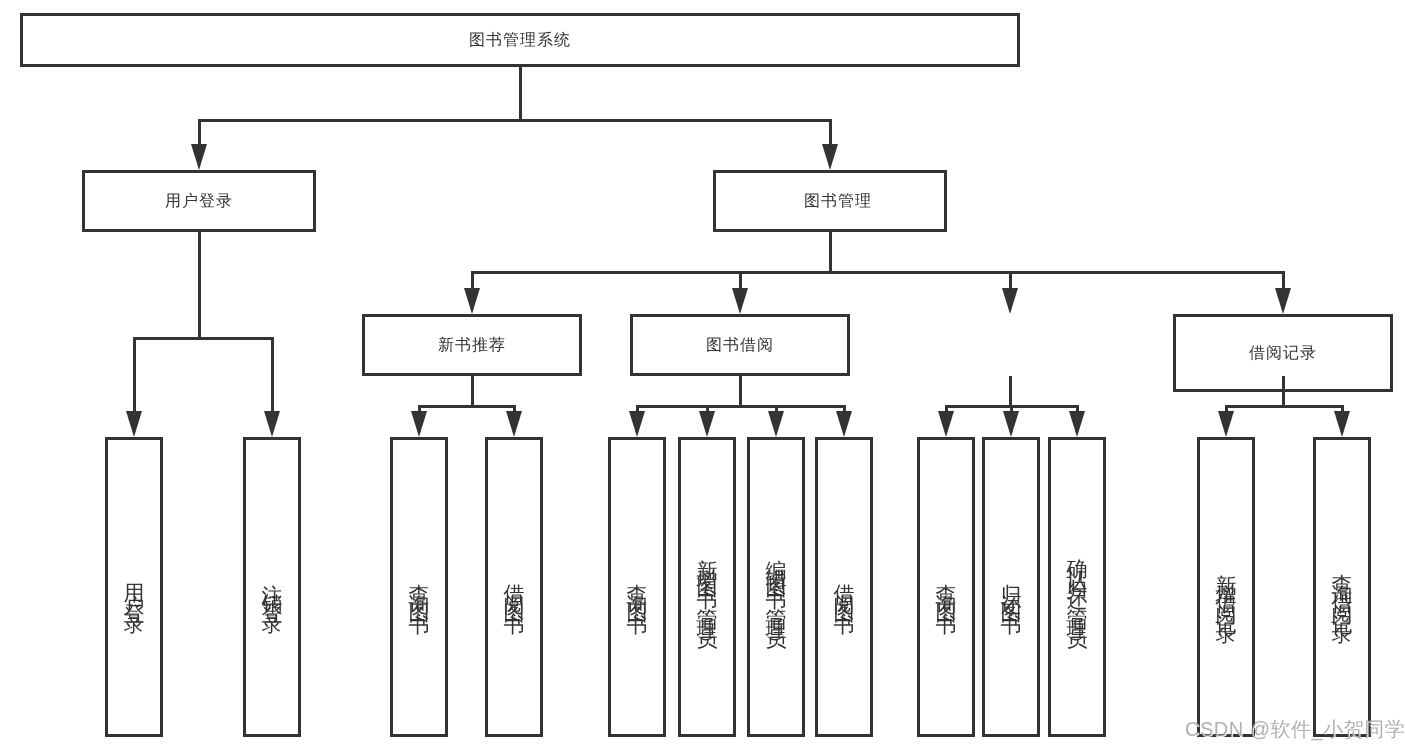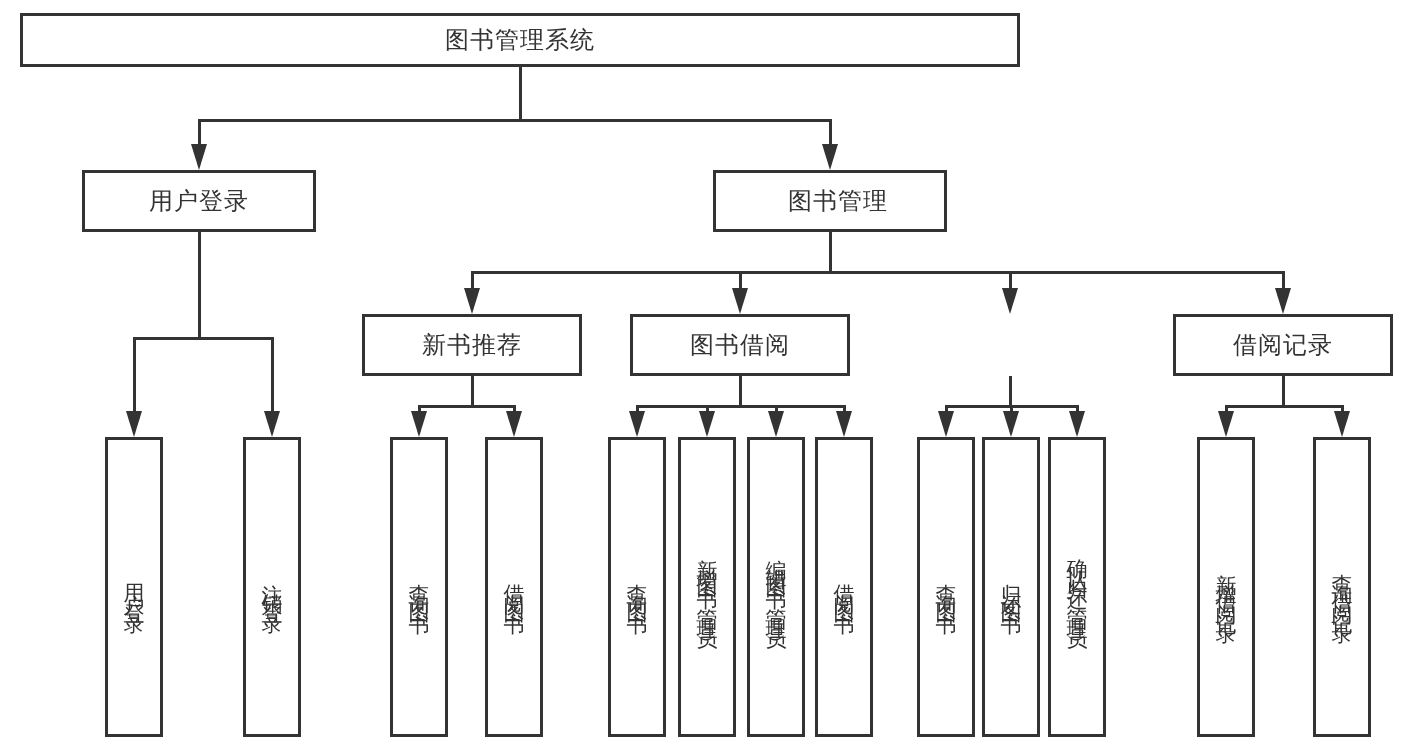--- a/index.html
+++ b/index.html
@@ -16,21 +16,21 @@
 
   
   .node {
     position: absolute;
     border: 3px solid #333333;
     background: #ffffff;
     color: #333333;
     display: flex;
     align-items: center;
     justify-content: center;
-    font-size: 24px;
+    font-size: 16px;
     letter-spacing: 1px;
     white-space: nowrap;
   }
   .leaf {
     top: 437px;
     width: 58px;
     height: 300px;
     writing-mode: vertical-rl;
     text-orientation: mixed;
     font-size: 21px;
@@ -91,21 +91,21 @@
   <div class="vline" style="left:739px; top:271px; height:20px;"></div>
   <div class="vline" style="left:1009px; top:271px; height:20px;"></div>
   <div class="vline" style="left:1282px; top:271px; height:20px;"></div>
   <div class="arrow" style="left:464px; top:288px;"></div>
   <div class="arrow" style="left:732px; top:288px;"></div>
   <div class="arrow" style="left:1002px; top:288px;"></div>
   <div class="arrow" style="left:1275px; top:288px;"></div>
 
   <div class="node" style="left:630px; top:314px; width:220px; height:62px;">图书借阅</div>
   <div class="node" style="left:362px; top:314px; width:220px; height:62px;">新书推荐</div>
-  <div class="node" style="left:1173px; top:314px; width:220px; height:62px;">借阅记录</div>
+  <div class="node" style="left:1173px; top:314px; width:220px; height:78px;">借阅记录</div>
 
   <div class="vline" style="left:471px; top:376px; height:30px;"></div>
   <div class="hline" style="left:418px; top:405px; width:98px;"></div>
   <div class="vline" style="left:418px; top:405px; height:9px;"></div>
   <div class="vline" style="left:513px; top:405px; height:9px;"></div>
   <div class="arrow" style="left:411px; top:411px;"></div>
   <div class="arrow" style="left:506px; top:411px;"></div>
 
   <div class="vline" style="left:739px; top:376px; height:30px;"></div>
   <div class="hline" style="left:636px; top:405px; width:210px;"></div>
@@ -145,14 +145,15 @@
   <div class="node leaf" style="left:747px;">编辑图书（管理员）</div>
   <div class="node leaf" style="left:815px;">借阅图书</div>
 
   <div class="node leaf" style="left:917px;">查询图书</div>
   <div class="node leaf" style="left:982px;">归还图书</div>
   <div class="node leaf" style="left:1048px;">确认归还（管理员）</div>
 
   <div class="node leaf" style="left:1197px;">新增借阅记录</div>
   <div class="node leaf" style="left:1313px;">查询借阅记录</div>
 
+  <div class="watermark">CSDN @软件_小贺同学</div>
 
 </div>
 
 </body></html>

